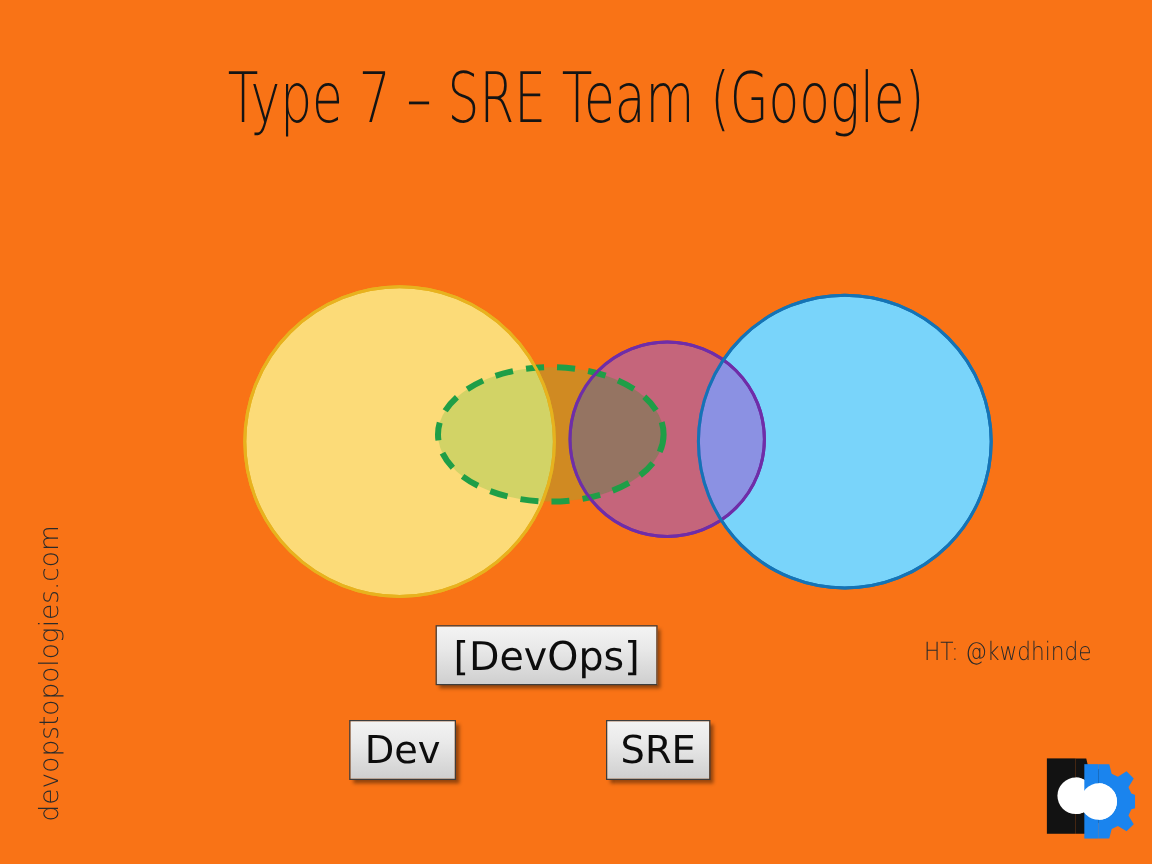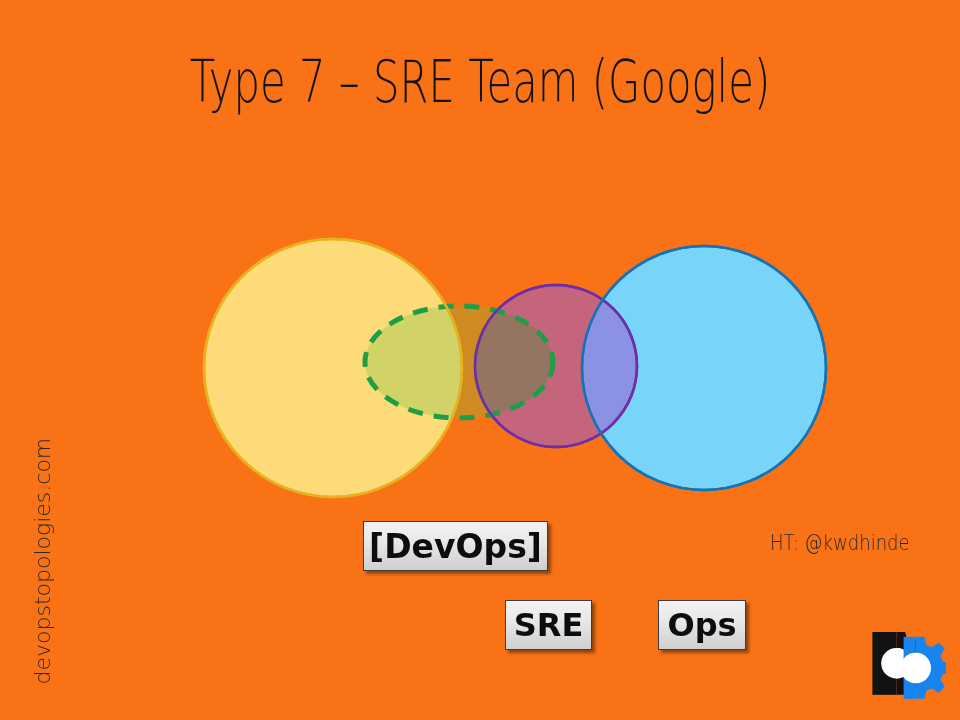--- a/index.html
+++ b/index.html
@@ -50,21 +50,21 @@
     position: absolute;
     box-sizing: border-box;
     border: 1px solid #3d3d3d;
     background: linear-gradient(to bottom, #f3f3f3 0%, #e9e9e9 38%, #cfcfcf 100%);
     box-shadow: 3px 3px 3px rgba(0,0,0,0.42);
     display: flex;
     align-items: center;
     justify-content: center;
     color: #0d0d0d;
     font-family: "DejaVu Sans", sans-serif;
-    font-weight: 700;
+    font-weight: 400;
     white-space: nowrap;
   }
   #box-devops {
     left: 363px;
     top: 521px;
     width: 185px;
     height: 50px;
     font-size: 33px;
   }
   #box-dev {
@@ -167,24 +167,24 @@
 
     <ellipse cx="459" cy="362" rx="94" ry="56" fill="none" stroke="#1F9E47" stroke-width="5" stroke-dasharray="15 11" stroke-linecap="butt"></ellipse>
 
     <circle cx="556" cy="366" r="81" fill="none" stroke="#6F2DA8" stroke-width="2.5"></circle>
     <circle cx="333" cy="368" r="129" fill="none" stroke="#E8B21E" stroke-width="2.5"></circle>
     <circle cx="704" cy="368" r="122" fill="none" stroke="#1573B5" stroke-width="2.5"></circle>
   </svg>
 
   <div class="box" id="box-devops">[DevOps]</div>
 
+  <div class="box" id="box-dev">Dev</div>
 
   <div class="box" id="box-sre">SRE</div>
 
-  <div class="box" id="box-ops">Ops</div>
 
   <div id="credit">HT: @kwdhinde</div>
 
   <div id="site-watermark">devopstopologies.com</div>
 
   <svg id="logo" viewBox="0 0 100 100">
     <g fill="#121212">
       <path d="M38 10 L49 10 L51.5 20.5 L58 23.5 L67 18 L74.5 25.5 L69 34.5
                L72 41 L82.5 43.5 L82.5 55 L72 57.5 L69 64 L74.5 73 L67 80.5
                L58 75 L51.5 78 L49 88.5 L38 88.5 L38 10 Z"></path>

